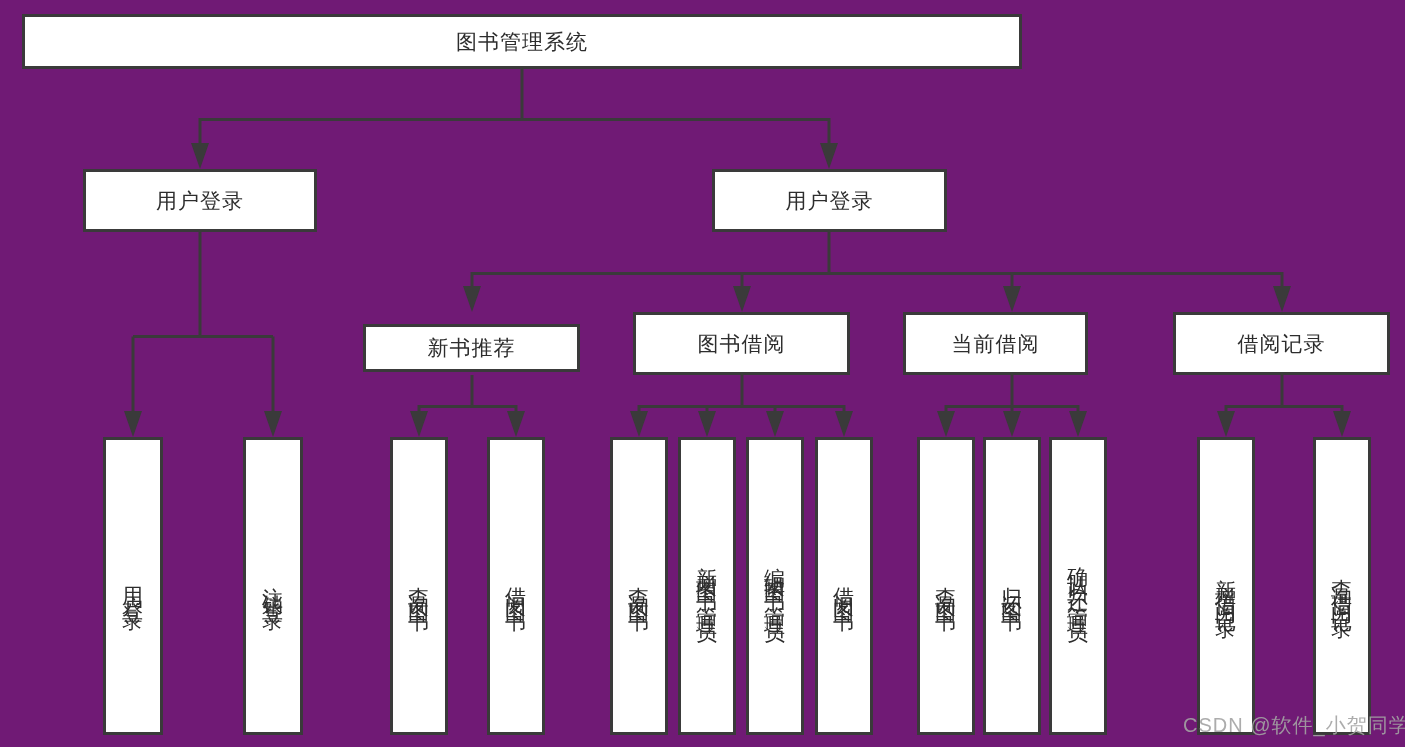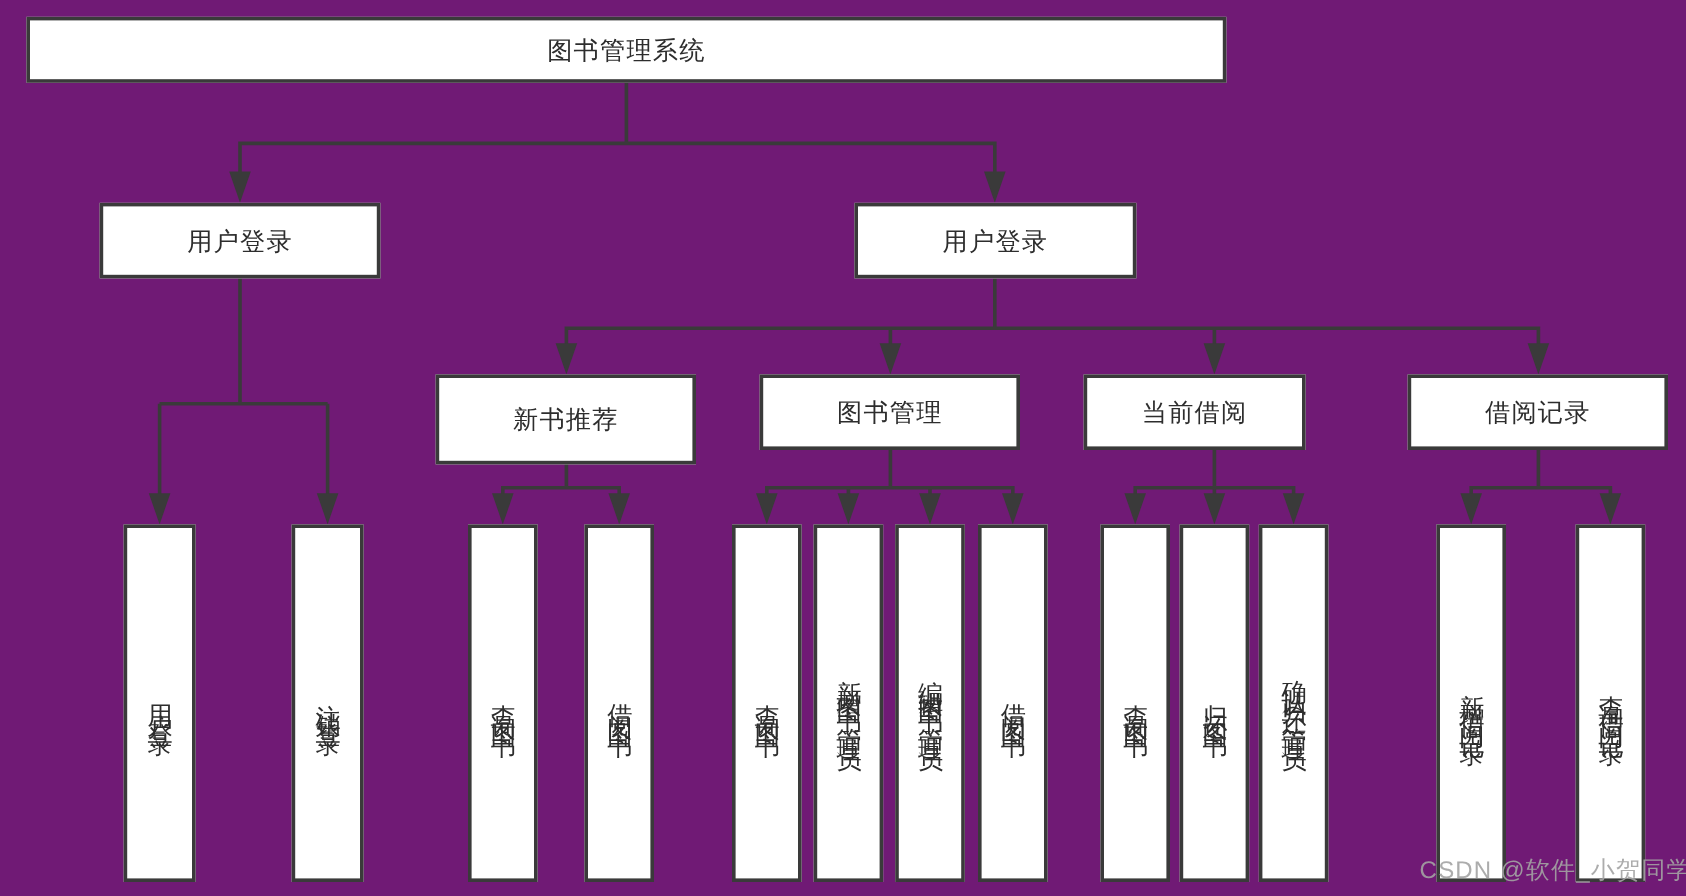--- a/index.html
+++ b/index.html
@@ -96,25 +96,25 @@
     <span class="lbl">图书管理系统</span>
   </div>
 
   <div class="box hbox" style="left:83px;top:169px;width:234px;height:63px">
     <span class="lbl">用户登录</span>
   </div>
   <div class="box hbox" style="left:712px;top:169px;width:235px;height:63px">
     <span class="lbl">用户登录</span>
   </div>
 
-  <div class="box hbox" style="left:363px;top:312px;width:217px;height:75px">
+  <div class="box hbox" style="left:363px;top:324px;width:217px;height:48px">
     <span class="lbl">新书推荐</span>
   </div>
   <div class="box hbox" style="left:633px;top:312px;width:217px;height:63px">
-    <span class="lbl">图书管理</span>
+    <span class="lbl">图书借阅</span>
   </div>
   <div class="box hbox" style="left:903px;top:312px;width:185px;height:63px">
     <span class="lbl">当前借阅</span>
   </div>
   <div class="box hbox" style="left:1173px;top:312px;width:217px;height:63px">
     <span class="lbl">借阅记录</span>
   </div>
 
   <div class="box vbox" style="left:103px;top:437px;width:60px;height:298px">
     <span class="lbl">用户登录</span>

